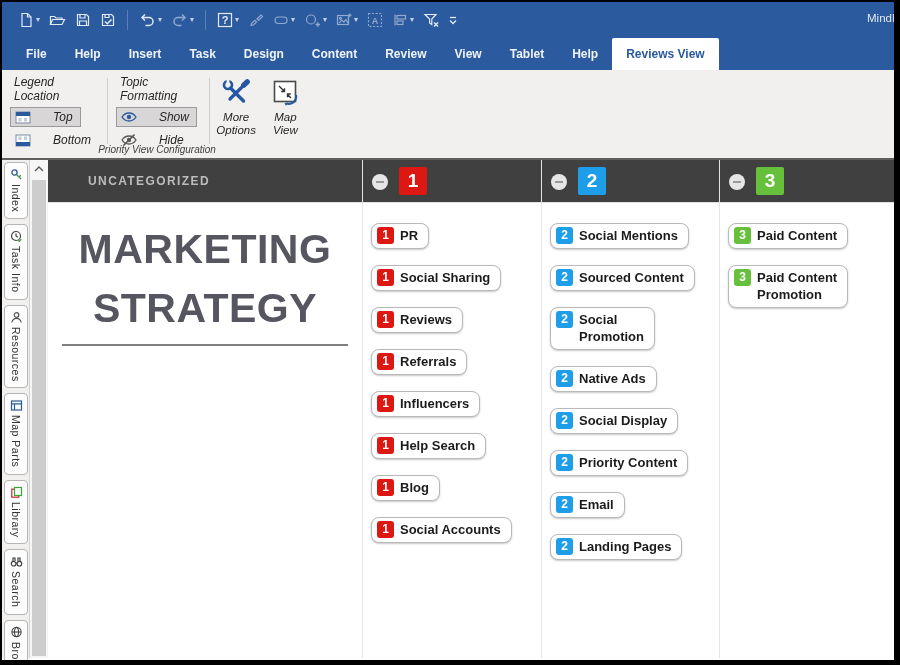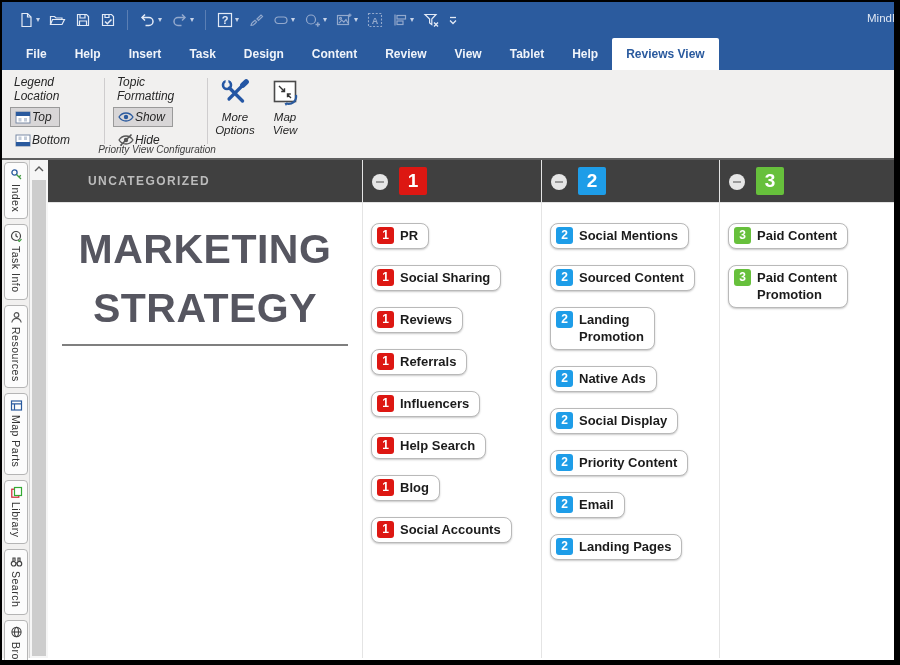--- a/index.html
+++ b/index.html
@@ -20,21 +20,21 @@
   .menubar{height:32px;background:#2b5b9e;display:flex;align-items:stretch;padding-left:10px;}
   .mtab{display:flex;align-items:center;padding:0 14px;color:#f0f4fa;font-size:12px;font-weight:600;cursor:default;}
   .mtab.active{background:#fff;color:#2a5a9e;border-radius:2px 2px 0 0;}
   
   .ribbon{height:90px;background:#f1f0ef;border-bottom:2px solid #5f5f5f;position:relative;}
   .rgroup{position:absolute;left:2px;top:0;width:306px;height:86px;font-style:italic;}
   .rgroup-label{position:absolute;left:0;right:0;bottom:1px;text-align:center;font-size:10px;color:#3e3e3e;}
   .rcols{display:flex;height:68px;padding-top:4px;}
   .rcol{display:flex;flex-direction:column;align-items:flex-start;padding:0 6px;}
   .rcol-label{font-size:12px;color:#262626;margin:1px 0 4px 4px;align-self:center;}
-  .rbtn{display:flex;align-items:center;gap:1px;font-size:12px;color:#262626;padding:2px 7px 2px 4px;
+  .rbtn{display:flex;align-items:center;gap:22px;font-size:12px;color:#262626;padding:2px 7px 2px 4px;
     border:1px solid transparent;margin-bottom:3px;cursor:default;}
   .rbtn.selected{background:#d8d6d7;border-color:#9a9a9a;}
   .vsep{width:1px;background:#cfcdce;margin:4px 2px 0 2px;height:66px;}
   .bigbtn{width:54px;display:flex;flex-direction:column;align-items:center;text-align:center;
     font-size:11.5px;color:#262626;line-height:13px;padding-top:2px;cursor:default;}
   .bigbtn .icon{margin-bottom:3px;}
   
   .main{position:relative;height:498px;background:#fff;}
   .side-tabs{position:absolute;left:0;top:0;bottom:0;width:28px;background:#f1f0ef;border-right:1px solid #d4d4d4;
     display:flex;flex-direction:column;padding-top:2px;}
@@ -422,21 +422,21 @@
         </div>
         <div class="colsep" style="left:493px"></div>
         <div class="pcol" style="left: 493px; width: 178px;">
           <div class="topic">
          <span class="tbadge" style="background:#1e9de8">2</span><span>Social Mentions</span>
        </div>
           <div class="topic">
          <span class="tbadge" style="background:#1e9de8">2</span><span>Sourced Content</span>
        </div>
           <div class="topic">
-         <span class="tbadge" style="background:#1e9de8">2</span><span>Landing
+         <span class="tbadge" style="background:#1e9de8">2</span><span>Social
 Promotion</span>
        </div>
           <div class="topic">
          <span class="tbadge" style="background:#1e9de8">2</span><span>Native Ads</span>
        </div>
           <div class="topic">
          <span class="tbadge" style="background:#1e9de8">2</span><span>Social Display</span>
        </div>
           <div class="topic">
          <span class="tbadge" style="background:#1e9de8">2</span><span>Priority Content</span>

